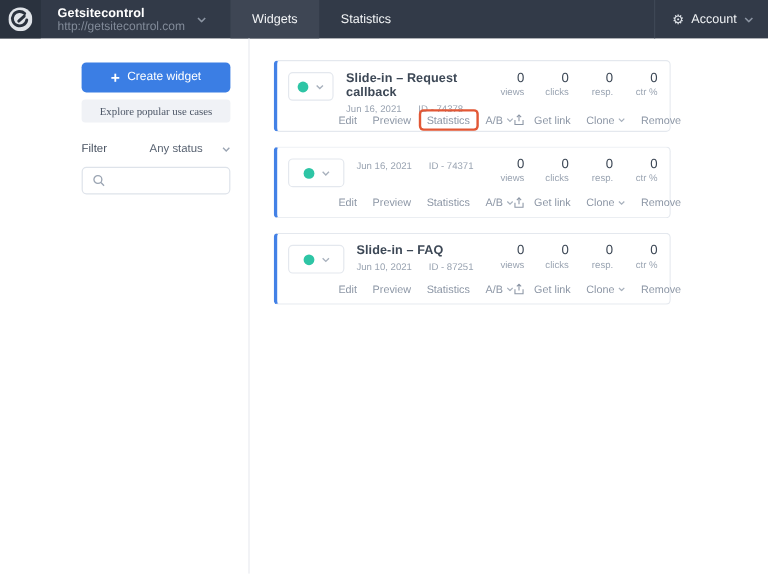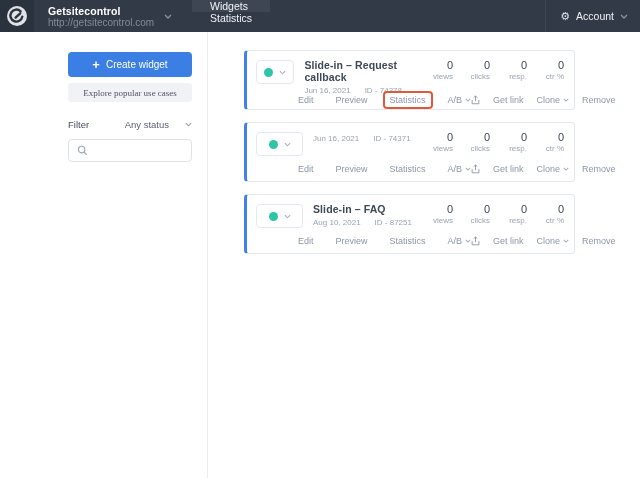--- a/index.html
+++ b/index.html
@@ -9,21 +9,21 @@
 
   
   .topbar { display:flex; height:32px; background:#323a48; align-items:stretch; }
   .logo-block { width:34px; background:#2a323e; display:flex; align-items:center; justify-content:center; cursor:pointer; }
   .site-switcher { display:flex; align-items:center; width:142px; padding-left:14px; justify-content:space-between; cursor:pointer; }
   .site-text { display:flex; flex-direction:column; justify-content:center; }
   .site-name { color:#ffffff; font-size:10.5px; font-weight:bold; line-height:12px; letter-spacing:.1px; }
   .site-url  { color:#828b99; font-size:10px; line-height:9px; margin-top:1px; }
   .chev { display:inline-block; }
   .site-chev { margin-right:8px; margin-left:10px; color:#8b94a2; }
-  .tabs { display:flex; margin-left:16px;flex-direction:column; }
+  .tabs { display:flex; margin-left:16px; }
   .tab { padding:0 18px; display:flex; align-items:center; font-size:10.5px; color:#f2f4f6; cursor:pointer; }
   .tab.active { background:#3e4654; }
   .topbar-right { margin-left:auto; display:flex; align-items:center; gap:6px;
     border-left:1px solid #3e4755; padding:0 12px 0 14px; color:#eef0f3; font-size:10.5px; cursor:pointer; }
   .gear { font-size:11px; line-height:11px; color:#dfe3e9; font-family:"DejaVu Sans", sans-serif; }
 
   
   .sidebar { position:absolute; top:32px; left:0; width:208px; height:446px;
     border-right:1px solid #e9ecf1; padding:20px 15px 0 68px; }
   .btn-primary { width:100%; height:25px; background:#3b7ee4; border:none; border-radius:4px;
@@ -33,44 +33,44 @@
   .btn-secondary { margin-top:6px; width:100%; height:19px; background:#f0f2f6; border:none; border-radius:3px;
     color:#4c5666; font-size:9px; display:flex; align-items:center; justify-content:center; cursor:pointer;
     font-family:Liberation Serif, serif; }
   .filter-row { margin-top:17px; display:flex; justify-content:space-between; align-items:flex-end;
     font-size:9.5px; color:#454f5e; }
   .status-select { display:flex; align-items:center; gap:16px; color:#59Giving6372; color:#596372; cursor:pointer; }
   .search-box { margin-top:9px; height:23px; border:1px solid #dee3ea; border-radius:4px;
     display:flex; align-items:center; padding-left:8px; background:#fff; cursor:text; }
 
   
-  .content { position:absolute; top:50px; left:244px; width:331px; display:flex; flex-direction:column; gap:12px; }
+  .content { position:absolute; top:50px; left:228px; width:331px; display:flex; flex-direction:column; gap:12px; }
   .card { position:relative; height:60px; background:#fff; border:1px solid #e4e8ee; border-left:3px solid #4381e6;
     border-radius:4px; display:flex; flex-direction:column; padding:8px 10px 7px 9px; }
   .card-top { display:flex; flex:1; align-items:flex-start; }
   .status-pill { width:47px; height:24px; border:1px solid #e4e8ee; border-radius:4px; background:#fff;
     display:flex; align-items:center; justify-content:center; gap:6px; margin-top:1px; cursor:pointer; }
   .dot { width:9px; height:9px; border-radius:50%; background:#2ec5a5; }
   .pill-chev { color:#a8b1bd; }
   .card-titles { margin-left:10px; }
   .card-title { font-size:10.5px; font-weight:bold; color:#3d4856; line-height:12px; letter-spacing:.1px; }
   .card-sub { margin-top:3px; font-size:8px; color:#9aa4b2; display:flex; gap:14px; }
   .card-stats { margin-left:auto; display:flex; }
   .stat-col { width:37px; text-align:right; }
   .stat-value { font-size:11px; color:#3d4856; line-height:12px; }
   .stat-label { font-size:8px; color:#9aa4b2; margin-top:1px; }
   .card-bottom { display:flex; align-items:center; font-size:9px; color:#8d97a6; }
-  .left-links { display:flex; align-items:center; gap:22px;padding-left:42px; }
+  .left-links { display:flex; align-items:center; gap:13px;padding-left:42px; }
   .link { cursor:pointer; white-space:nowrap; }
   .link-chev { color:#a8b1bd; margin-left:3px; }
   .ab-link, .clone-link { display:flex; align-items:center; }
   .statistics-link { padding:2px 5px; margin:-2px -5px; border-radius:2px; }
   .statistics-link.highlighted { box-shadow:0 0 0 2px #e25735; }
   .right-links { margin-left:auto; display:flex; align-items:center; gap:13px; }
-  .get-link { display:flex; align-items:center; gap:13px; }
+  .get-link { display:flex; align-items:center; gap:8px; }
   .icon-svg { display:block; }
 </style>
 </head>
 <body>
 
 <div class="screen">
 
   <header class="topbar">
     <div class="logo-block">
       <span>
@@ -288,21 +288,21 @@
         <span class="dot"></span>
         <span class="chev pill-chev">
           <svg class="icon-svg" width="7" height="5" viewBox="0 0 8 5">
                 <polyline points="1,1 4,4 7,1" fill="none" stroke="currentColor" stroke-width="1.3"></polyline>
               </svg>
         </span>
       </div>
       <div class="card-titles">
         <div class="card-title">Slide-in – FAQ</div>
         <div class="card-sub">
-          <span>Aug 10, 2021</span>
+          <span>Jun 10, 2021</span>
           <span>ID - 87251</span>
         </div>
       </div>
       <div class="card-stats">
         <div class="stat-col">
           <div class="stat-value">0</div>
           <div class="stat-label">views</div>
         </div>
         <div class="stat-col">
           <div class="stat-value">0</div>

